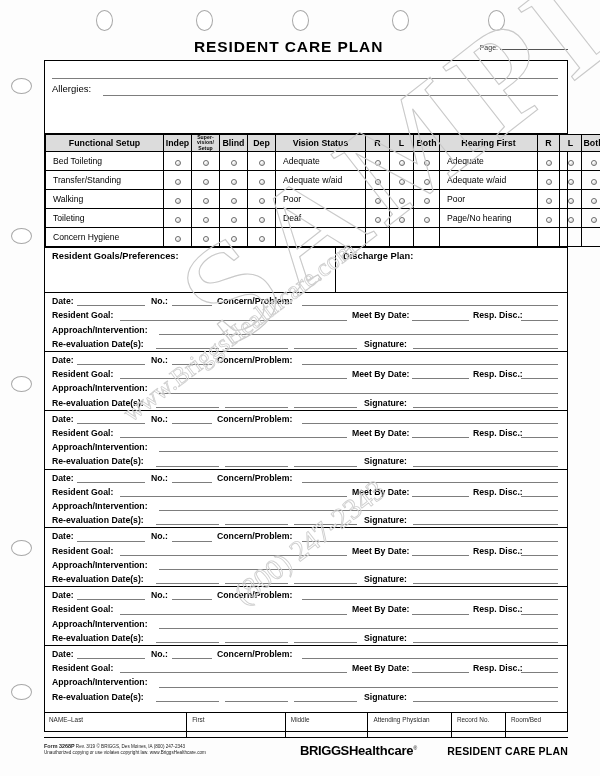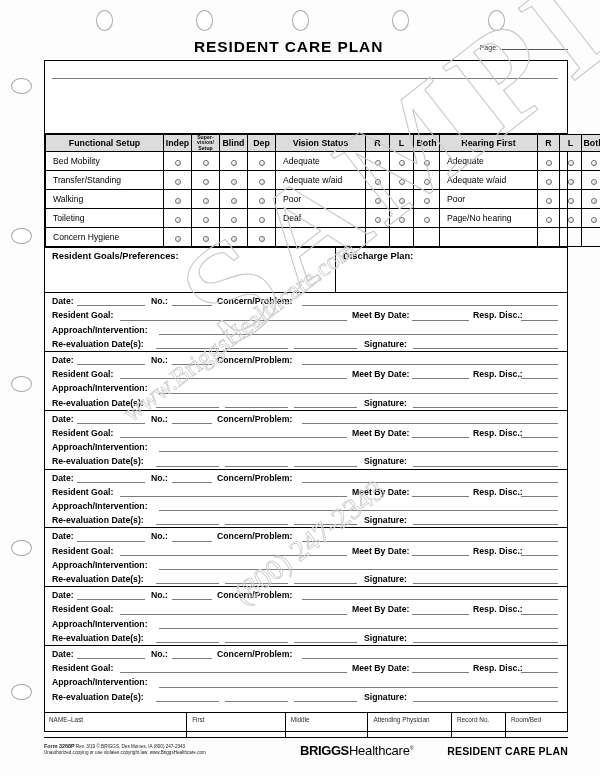--- a/index.html
+++ b/index.html
@@ -114,21 +114,21 @@
   #legal {
     position: absolute; left: 44px; top: 743px; width: 250px;
     font-size: 4.6px; line-height: 6.2px; color: #1c1c1c;
   }
   #legal .formno { font-weight: bold; font-size: 5.4px; }
   #brand {
     position: absolute; left: 300px; top: 743px;
     font-size: 13px; color: #000; white-space: nowrap;
   }
   #brand .b1 { font-weight: bold; letter-spacing: -0.4px; }
-  #brand .b2 { font-weight: normal; letter-spacing: -0.2px; }
+  #brand .b2 { font-weight: bold; letter-spacing: -0.2px; }
   #brand .tm { font-size: 5px; vertical-align: super; }
   #footer-title {
     position: absolute; right: 32px; top: 745px;
     font-size: 10.5px; font-weight: bold; letter-spacing: 0.2px; color: #000;
   }
 
   
   #wm { position: absolute; left: 0; top: 0; width: 600px; height: 776px;
         pointer-events: none; overflow: hidden; }
   #wm .sample {
@@ -177,20 +177,24 @@
     <div id="page-field">
       <span>Page:</span><span class="ul"></span>
     </div>
   </div>
 
   <div id="frame">
 
     <div id="demo">
       <div class="demo-row">
         <span class="rule" style="left:0px; right:2px;"></span>
+      </div>
+      <div class="demo-row">
+        <span class="lbl">Allergies:</span>
+        <span class="rule" style="left:51px; right:2px;"></span>
       </div>
     </div>
 
     <table class="status">
       <colgroup>
         <col style="width:118px">
           <col style="width:28px">
           <col style="width:28px">
           <col style="width:28px">
           <col style="width:28px">
@@ -219,21 +223,21 @@
           <th>L</th>
           <th>Both</th>
           <th>Hearing First</th>
           <th>R</th>
           <th>L</th>
           <th>Both</th>
         </tr>
       </thead>
       <tbody id="status-body">
           <tr>
-            <td class="lbl">Bed Mobility</td>
+            <td class="lbl">Bed Toileting</td>
             <td class="rad"><span class="radio"></span></td>
             <td class="rad"><span class="radio"></span></td>
             <td class="rad"><span class="radio"></span></td>
             <td class="rad"><span class="radio"></span></td>
             <td class="lbl">Adequate</td>
             <td class="rad"><span class="radio"></span></td>
             <td class="rad"><span class="radio"></span></td>
             <td class="rad"><span class="radio"></span></td>
             <td class="lbl">Adequate</td>
             <td class="rad"><span class="radio"></span></td>

